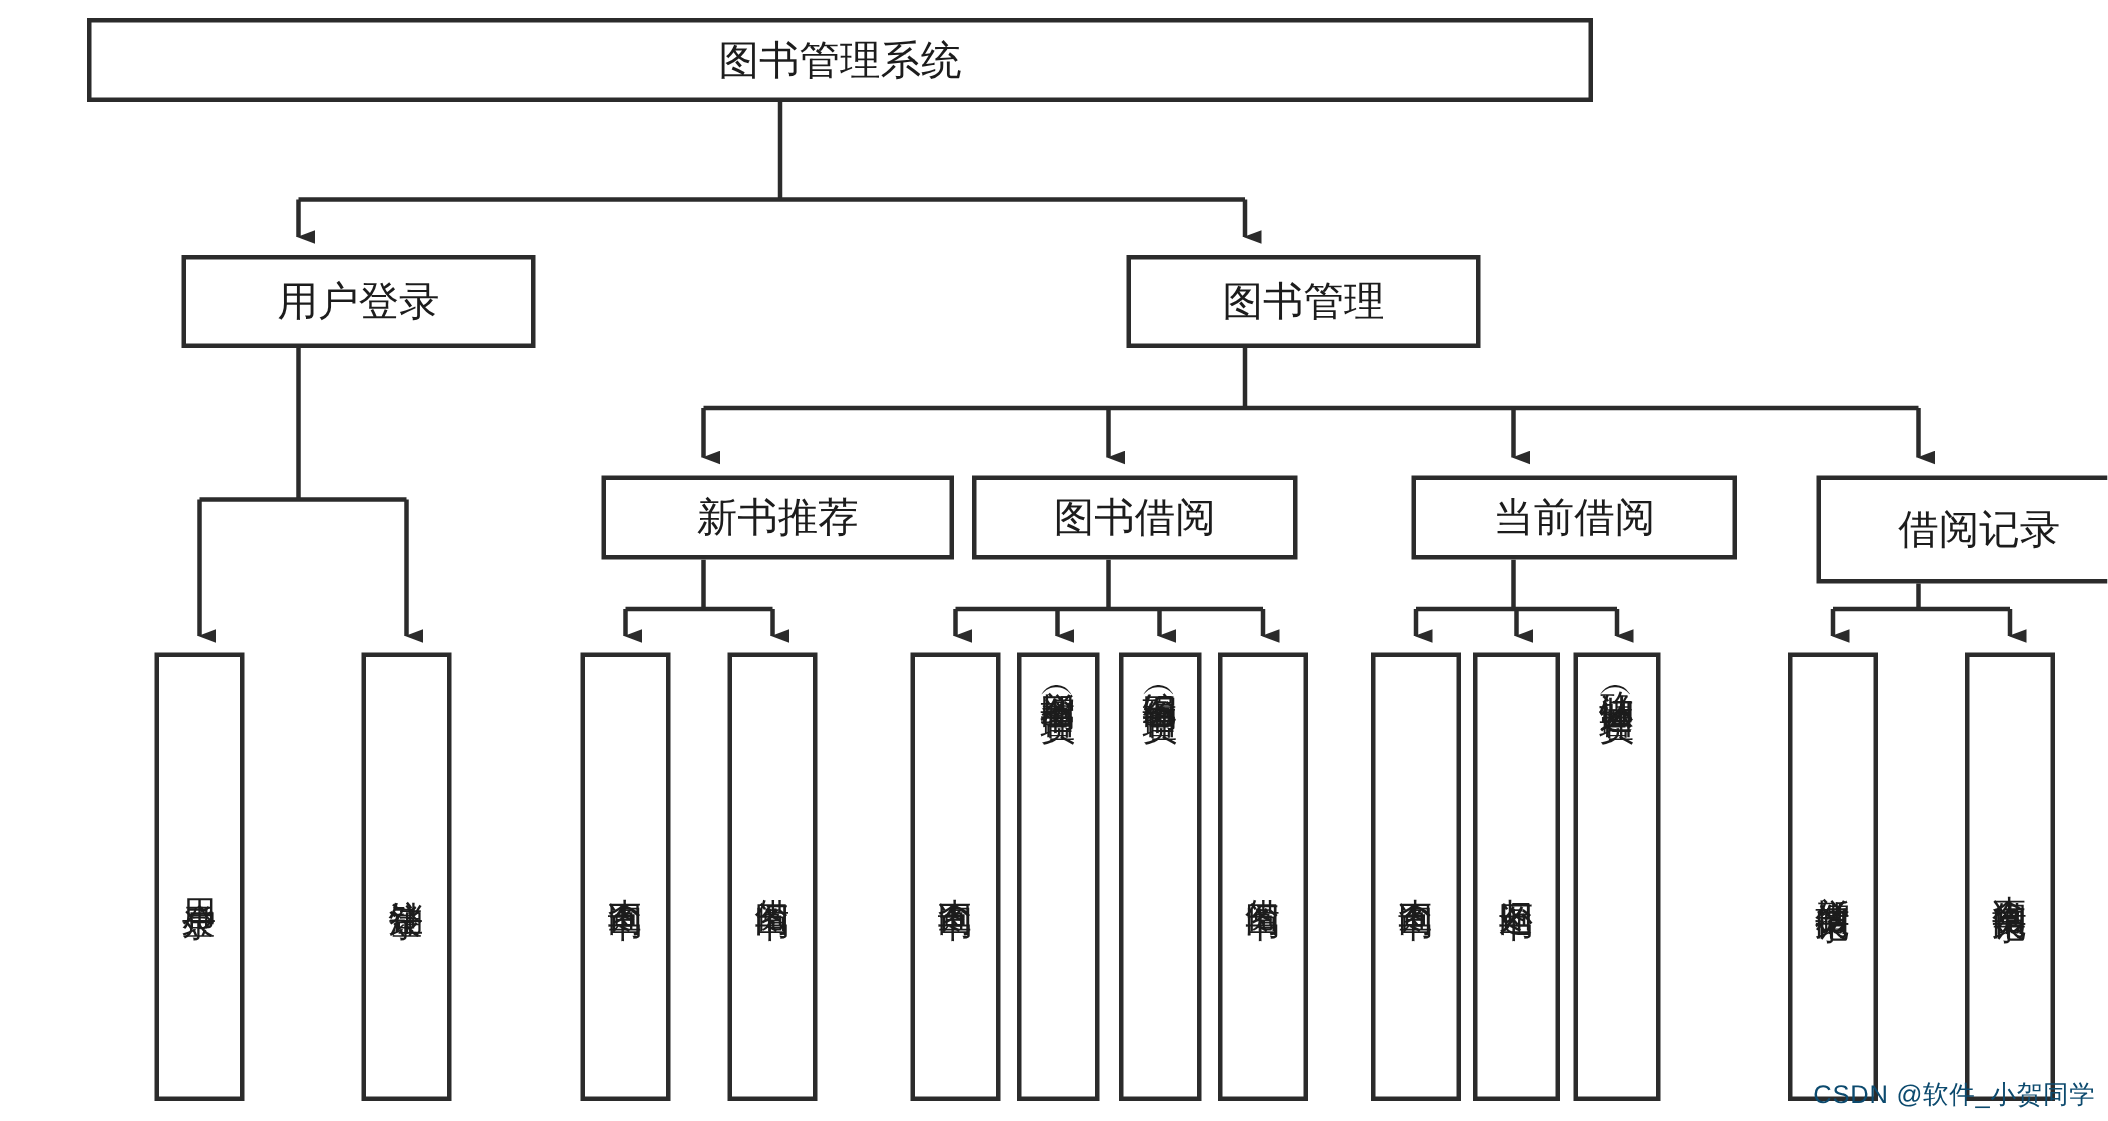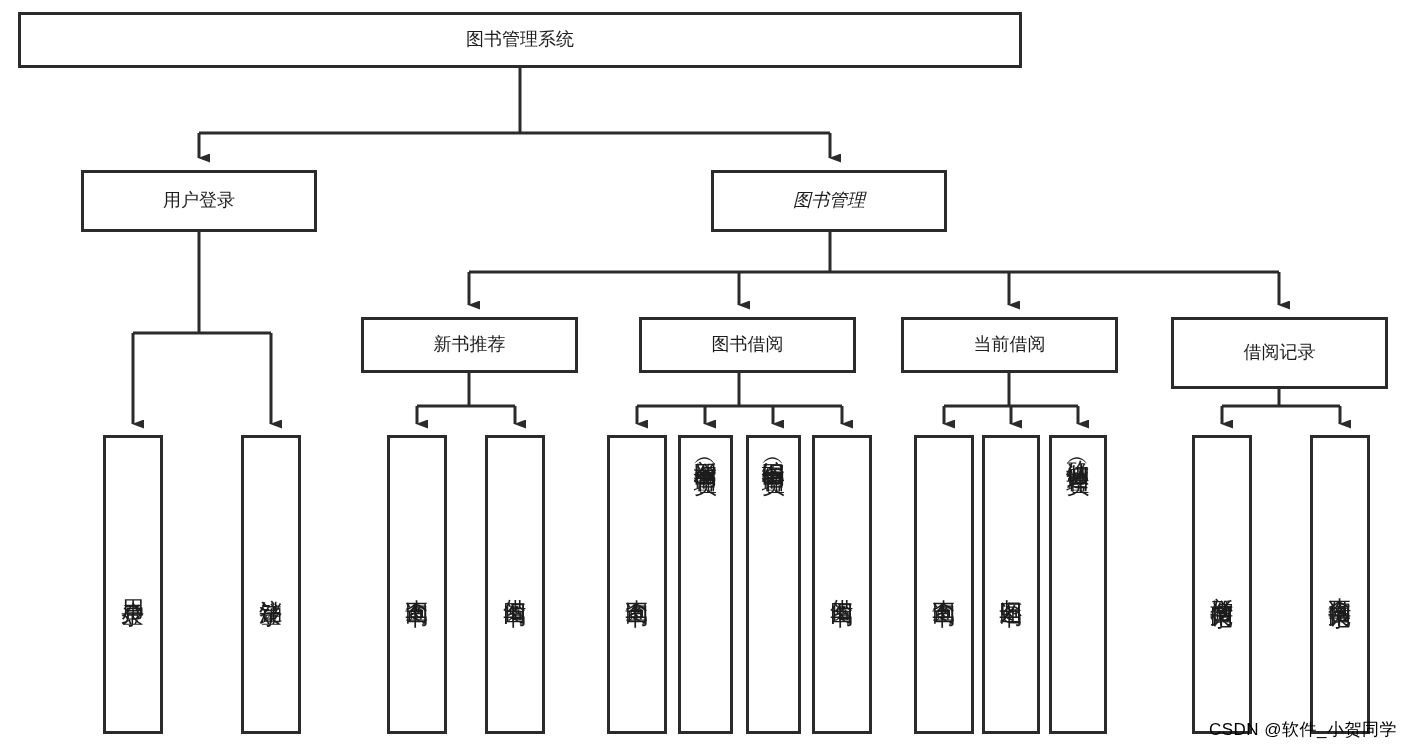--- a/index.html
+++ b/index.html
@@ -1,25 +1,25 @@
 <!DOCTYPE html>
 <html><head>
 <meta charset="utf-8">
 <style>
   html,body{margin:0;padding:0;background:#ffffff;}
   body{font-family:"Liberation Sans","DejaVu Sans",sans-serif;}
   #stage{position:relative;width:1405px;height:747px;background:#ffffff;overflow:hidden;}
   svg.edges{position:absolute;left:0;top:0;width:1405px;height:747px;pointer-events:none;}
   .node{position:absolute;box-sizing:border-box;border:3px solid #2b2b2b;background:#ffffff;
         display:flex;align-items:center;justify-content:center;color:#1c1c1c;}
-  .node.h{font-size:18px;line-height:1.2;white-space:nowrap;}
+  .node.h{font-size:27px;line-height:1.2;white-space:nowrap;margin-left:40px;}
   .leaf{writing-mode:vertical-rl;text-orientation:upright;font-size:23px;line-height:1.32;
         letter-spacing:2px;align-items:center;justify-content:center;padding:4px 0;}
   .leaf.top{justify-content:flex-start;}
-  .watermark{position:absolute;right:8px;bottom:6px;font-size:17px;color:#000000;
+  .watermark{position:absolute;right:8px;bottom:6px;font-size:17px;color:#0c4a6e;
              letter-spacing:.5px;white-space:nowrap;}
 </style>
 </head>
 <body>
 
 <div id="stage">
 
   <svg class="edges" viewBox="0 0 1405 747">
     <defs>
       <marker id="ar" markerWidth="10" markerHeight="12" refX="4.5" refY="11" orient="auto" markerUnits="userSpaceOnUse">
@@ -70,28 +70,28 @@
     </g>
   </svg>
 
   <div class="node h" style="left:18px;top:12px;width:1004px;height:56px;">
     <span>图书管理系统</span>
   </div>
 
   <div class="node h" style="left:81px;top:170px;width:236px;height:62px;">
     <span>用户登录</span>
   </div>
-  <div class="node h" style="left:711px;top:170px;width:236px;height:62px;font-style:italic;">
+  <div class="node h" style="left:711px;top:170px;width:236px;height:62px;">
     <span>图书管理</span>
   </div>
 
-  <div class="node h" style="left:361px;top:317px;width:217px;height:56px;">
+  <div class="node h" style="left:361px;top:317px;width:235px;height:56px;">
     <span>新书推荐</span>
   </div>
-  <div class="node h" style="left:639px;top:317px;width:217px;height:56px;">
+  <div class="node h" style="left:608px;top:317px;width:217px;height:56px;">
     <span>图书借阅</span>
   </div>
   <div class="node h" style="left:901px;top:317px;width:217px;height:56px;text-align:center;">
     <span>当前借阅</span>
   </div>
   <div class="node h" style="left:1171px;top:317px;width:217px;height:72px;">
     <span>借阅记录</span>
   </div>
 
   <div class="node leaf" style="left:103px;top:435px;width:60px;height:299px;">

